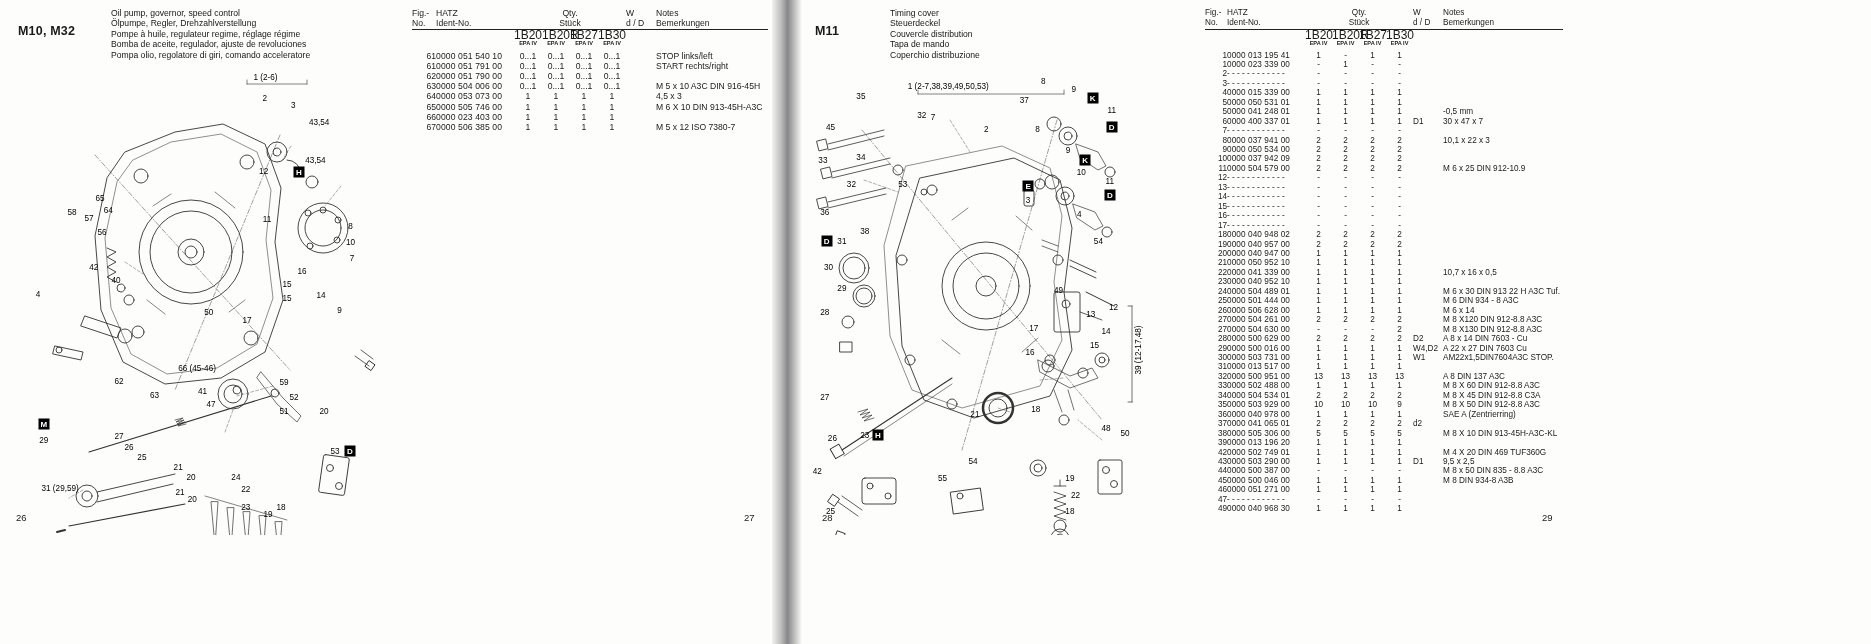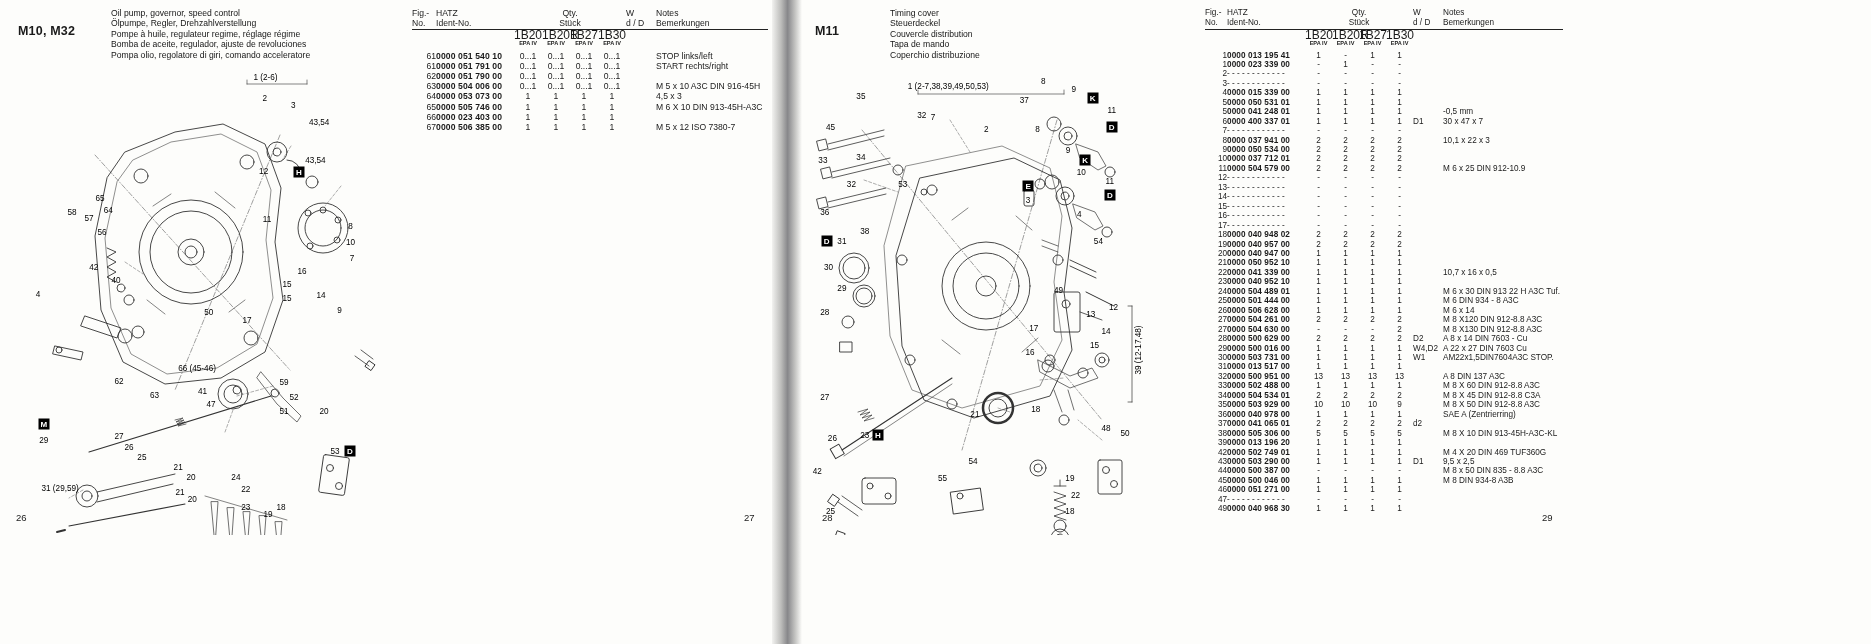--- a/index.html
+++ b/index.html
@@ -30,21 +30,21 @@
   #table-right tbody td { height:9.45px; line-height:9.45px; }
   tr.h1 th, tr.h2 th { font-size:inherit; line-height:10px; text-align:left; }
   tr.h2 th { border-bottom:1px solid #222; padding-bottom:1px; }
   tr.h3 th { padding-top:2px; padding-bottom:5px; }
   th.t-c { text-align:center !important;margin-top:26px; }
   th.mod { text-align:center; }
   .mname { display:block; font-size:12px; font-weight:normal; line-height:7.5px; }
   .msub { display:block; font-size:5.6px; font-weight:bold; line-height:6px; }
   td.c0 { text-align:right; padding-right:6px; }
   td.c1 { padding-right:2px; }
-  td.c1.ident { font-weight:bold; letter-spacing:.1px; }
+  td.c1.ident { font-weight:normal; letter-spacing:.1px; }
   td.c2, td.c3, td.c4, td.c5 { text-align:center; }
   td.c6 { text-align:left; padding-left:1px;margin-top:16px; }
   td.c7 { text-align:left; }
 </style>
 </head>
 <body>
 
 <div id="canvas">
 
   <section class="spread" id="spread-left">
@@ -639,21 +639,21 @@
             <td class="c1 ident">0000 050 534 00</td>
             <td class="c2">2</td>
             <td class="c3">2</td>
             <td class="c4">2</td>
             <td class="c5">2</td>
             <td class="c6"></td>
             <td class="c7"></td>
           </tr>
           <tr>
             <td class="c0">10</td>
-            <td class="c1 ident">0000 037 712 01</td>
+            <td class="c1 ident">0000 037 942 09</td>
             <td class="c2">2</td>
             <td class="c3">2</td>
             <td class="c4">2</td>
             <td class="c5">2</td>
             <td class="c6"></td>
             <td class="c7"></td>
           </tr>
           <tr>
             <td class="c0">11</td>
             <td class="c1 ident">0000 504 579 00</td>

